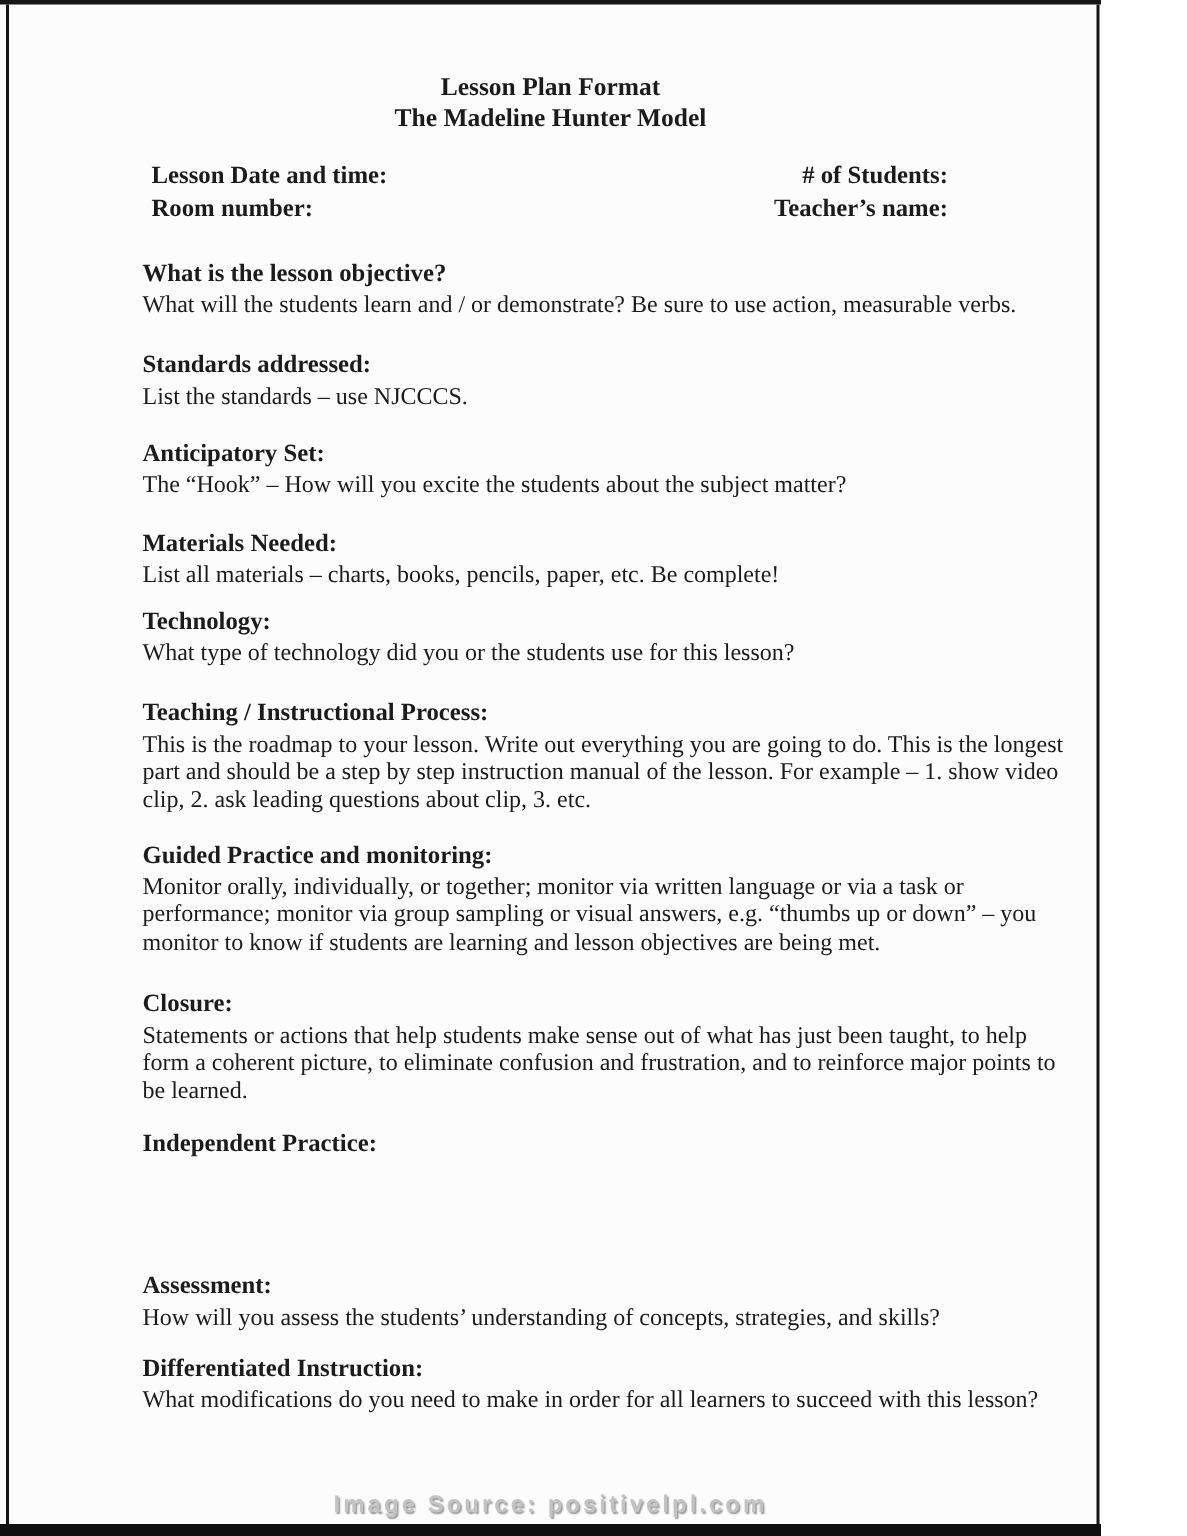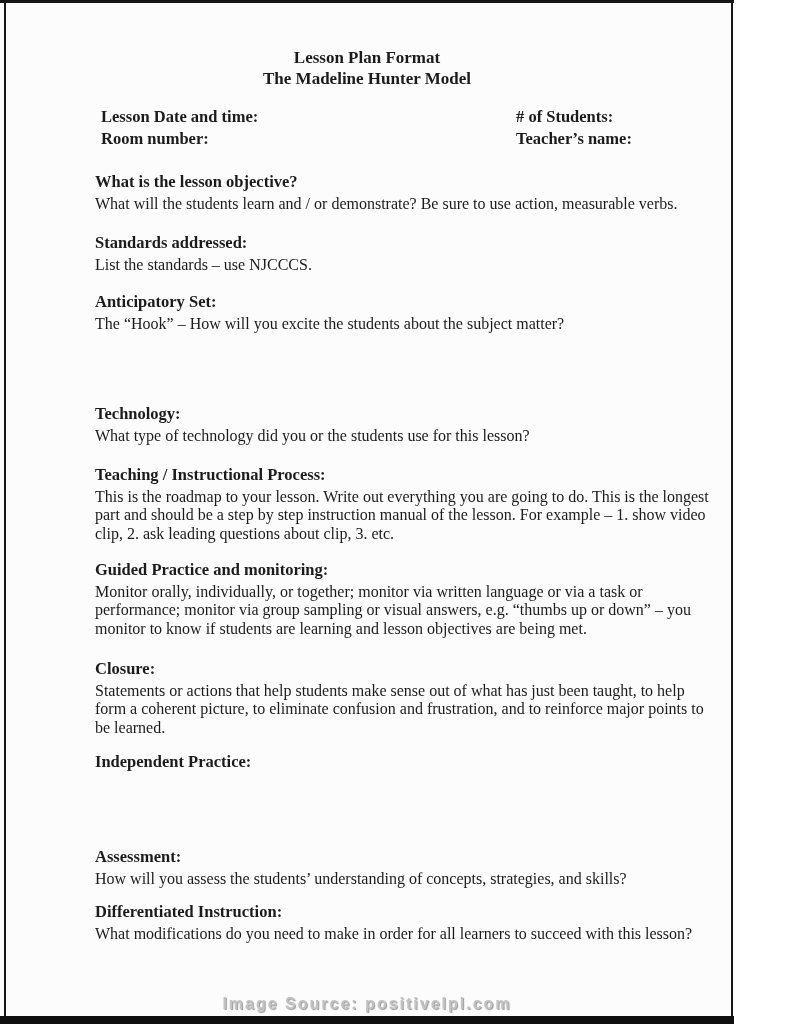--- a/index.html
+++ b/index.html
@@ -20,21 +20,21 @@
 
   .doc-title {
     position: absolute; top: 47px; left: 0; width: 100%;
     text-align: center; font-weight: bold;
     font-size: 17px; line-height: 21px;
   }
 
   .header-fields { position: absolute; top: 106px; left: 95px; width: 660px; }
   .header-col { position: absolute; top: 0; font-weight: bold; font-size: 16.5px; line-height: 21.5px; margin-left: 6px; }
   .header-col.left  { left: 0; }
-  .header-col.right { left: 415px; }
+  .header-col.right { left: 415px; text-align: right; }
 
   .section { position: absolute; left: 95px; width: 662px; }
   .section h2 {
     margin: 0 0 3px 0; font-weight: bold;
     font-size: 16.5px; line-height: 20px;
   }
   .section p {
     margin: 0; font-size: 16px; line-height: 18.4px;
     white-space: pre-line;
   }
@@ -100,20 +100,24 @@
   <div class="section sec-1">
     <h2>Standards addressed:</h2>
     <p>List the standards – use NJCCCS.</p>
   </div>
 
   <div class="section sec-2">
     <h2>Anticipatory Set:</h2>
     <p>The “Hook” – How will you excite the students about the subject matter?</p>
   </div>
 
+  <div class="section sec-3">
+    <h2>Materials Needed:</h2>
+    <p>List all materials – charts, books, pencils, paper, etc. Be complete!</p>
+  </div>
 
   <div class="section sec-4">
     <h2>Technology:</h2>
     <p>What type of technology did you or the students use for this lesson?</p>
   </div>
 
   <div class="section sec-5">
     <h2>Teaching / Instructional Process:</h2>
     <p>This is the roadmap to your lesson. Write out everything you are going to do. This is the longest
 part and should be a step by step instruction manual of the lesson. For example – 1. show video

